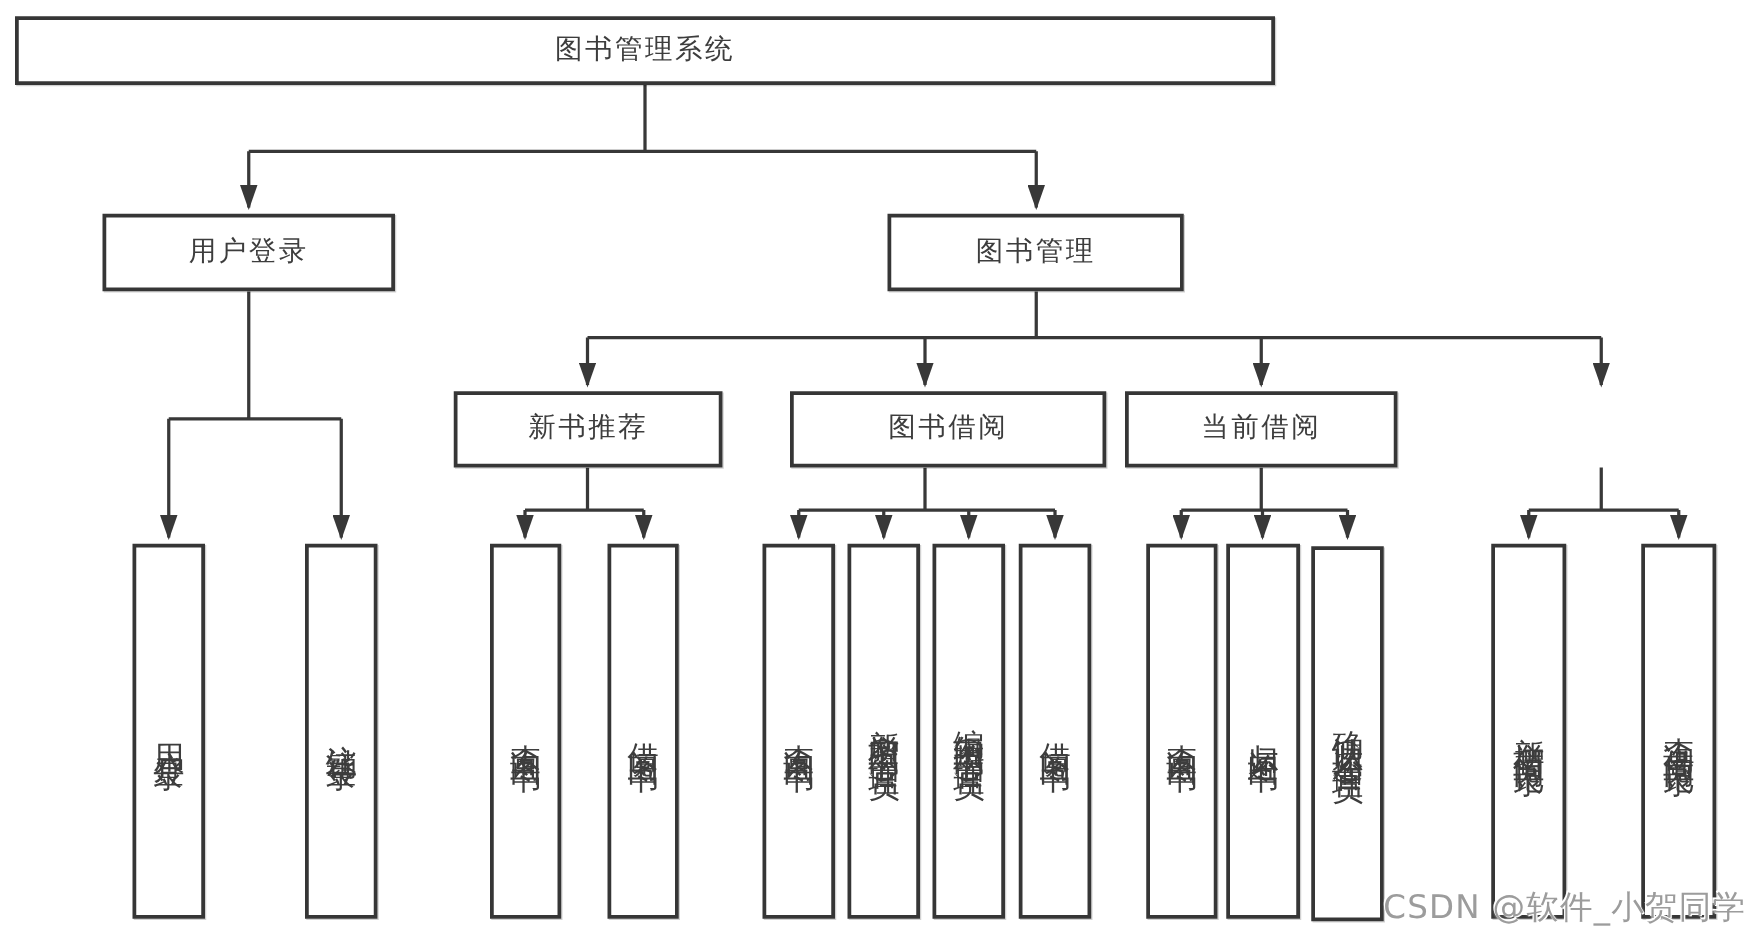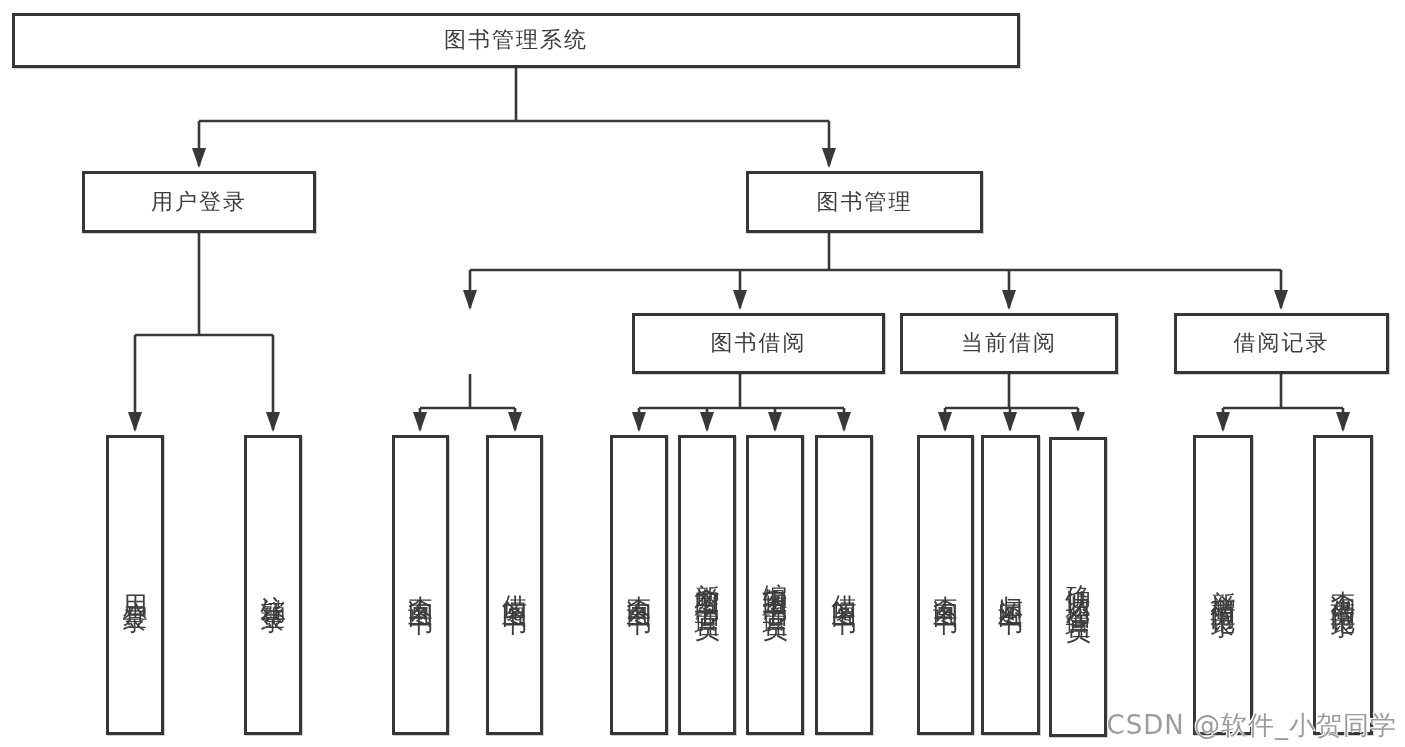--- a/index.html
+++ b/index.html
@@ -89,25 +89,25 @@
 
       <path d="M1281,374 V408 M1223,408 H1343"></path>
       <path d="M1223,408 V430" marker-end="url(#arw)"></path>
       <path d="M1343,408 V430" marker-end="url(#arw)"></path>
     </g>
   </svg>
 
   <div class="box" style="left:12px;top:13px;width:1008px;height:55px;">图书管理系统</div>
 
   <div class="box" style="left:82px;top:171px;width:234px;height:62px;">用户登录</div>
-  <div class="box" style="left:710px;top:171px;width:237px;height:62px;margin-left:36px;">图书管理</div>
+  <div class="box" style="left:710px;top:171px;width:237px;height:62px;">图书管理</div>
 
+  <div class="box" style="left:363px;top:313px;width:215px;height:61px;">新书推荐</div>
   <div class="box" style="left:632px;top:313px;width:253px;height:61px;">图书借阅</div>
   <div class="box" style="left:900px;top:313px;width:218px;height:61px;text-align:right;">当前借阅</div>
-  <div class="box" style="left:1174px;top:313px;width:215px;height:61px;">借阅记录</div>
 
   <div class="box leaf" style="left:106px;top:435px;width:58px;height:300px;">用户登录</div>
   <div class="box leaf" style="left:244px;top:435px;width:58px;height:300px;">注销登录</div>
 
   <div class="box leaf" style="left:392px;top:435px;width:57px;height:300px;">查询图书</div>
   <div class="box leaf" style="left:486px;top:435px;width:57px;height:300px;">借阅图书</div>
 
   <div class="box leaf" style="left:610px;top:435px;width:58px;height:300px;">查询图书</div>
   <div class="box leaf" style="left:678px;top:435px;width:58px;height:300px;">新增图书（管理员）</div>
   <div class="box leaf" style="left:746px;top:435px;width:58px;height:300px;">编辑图书（管理员）</div>

